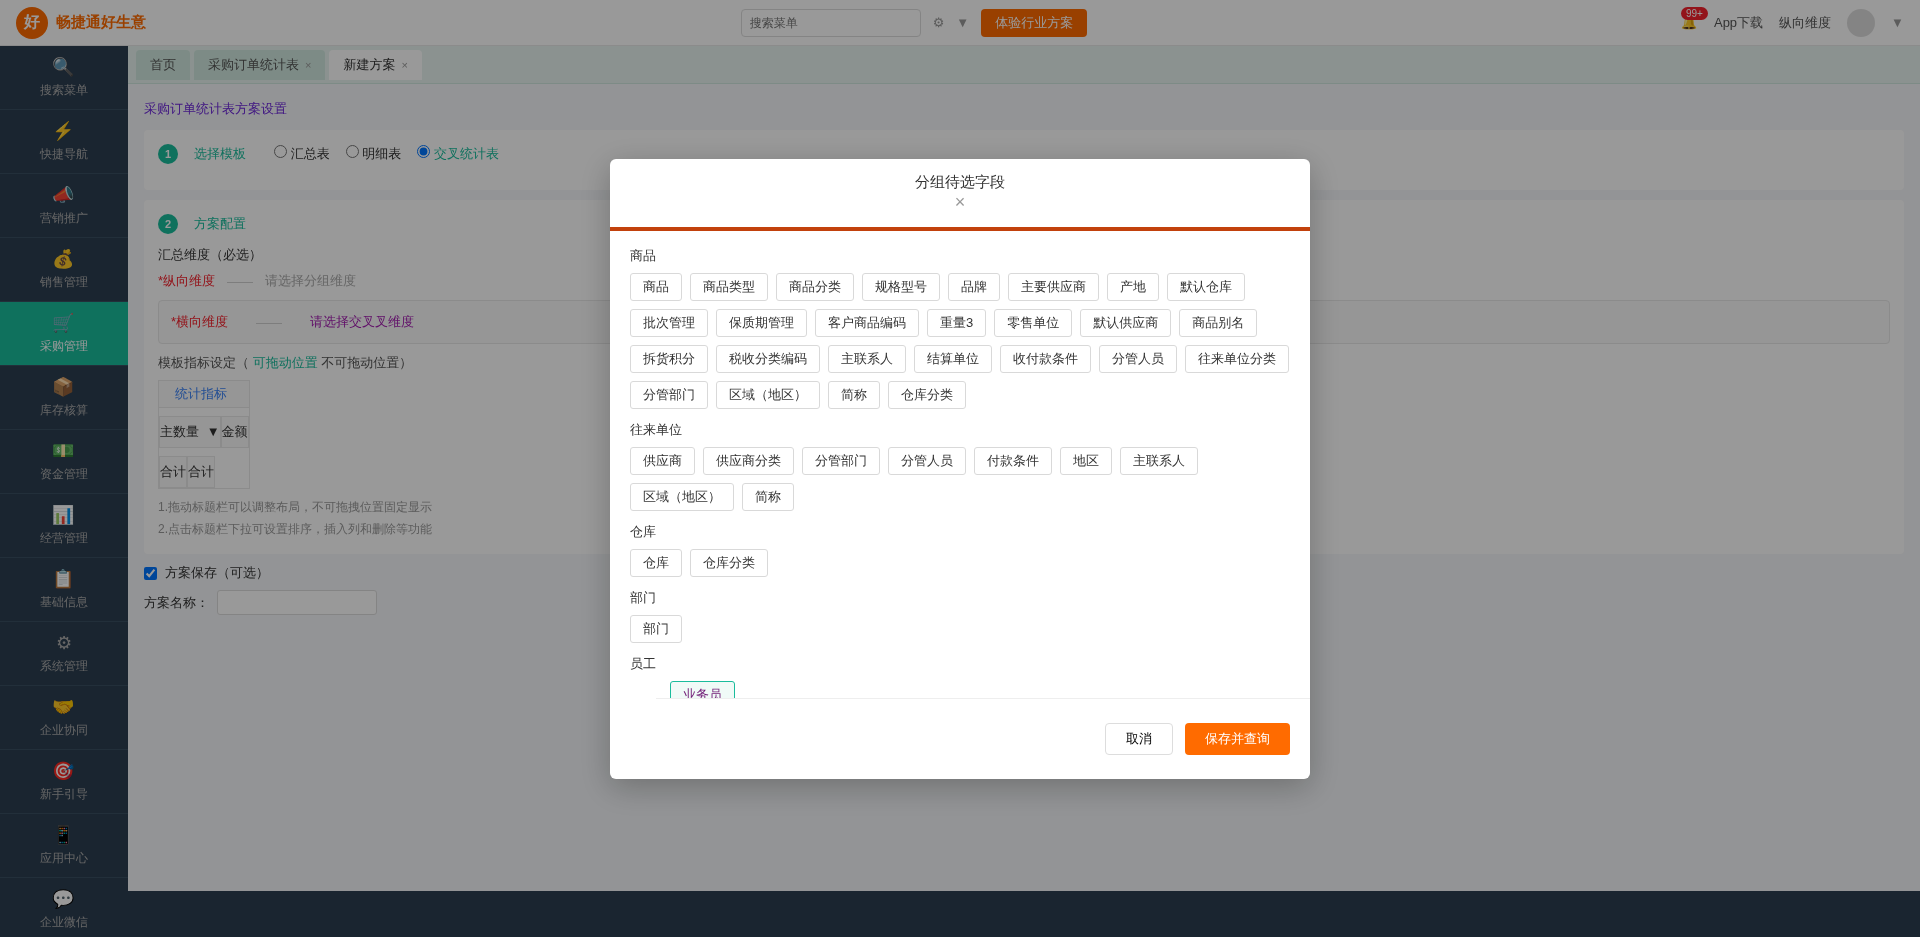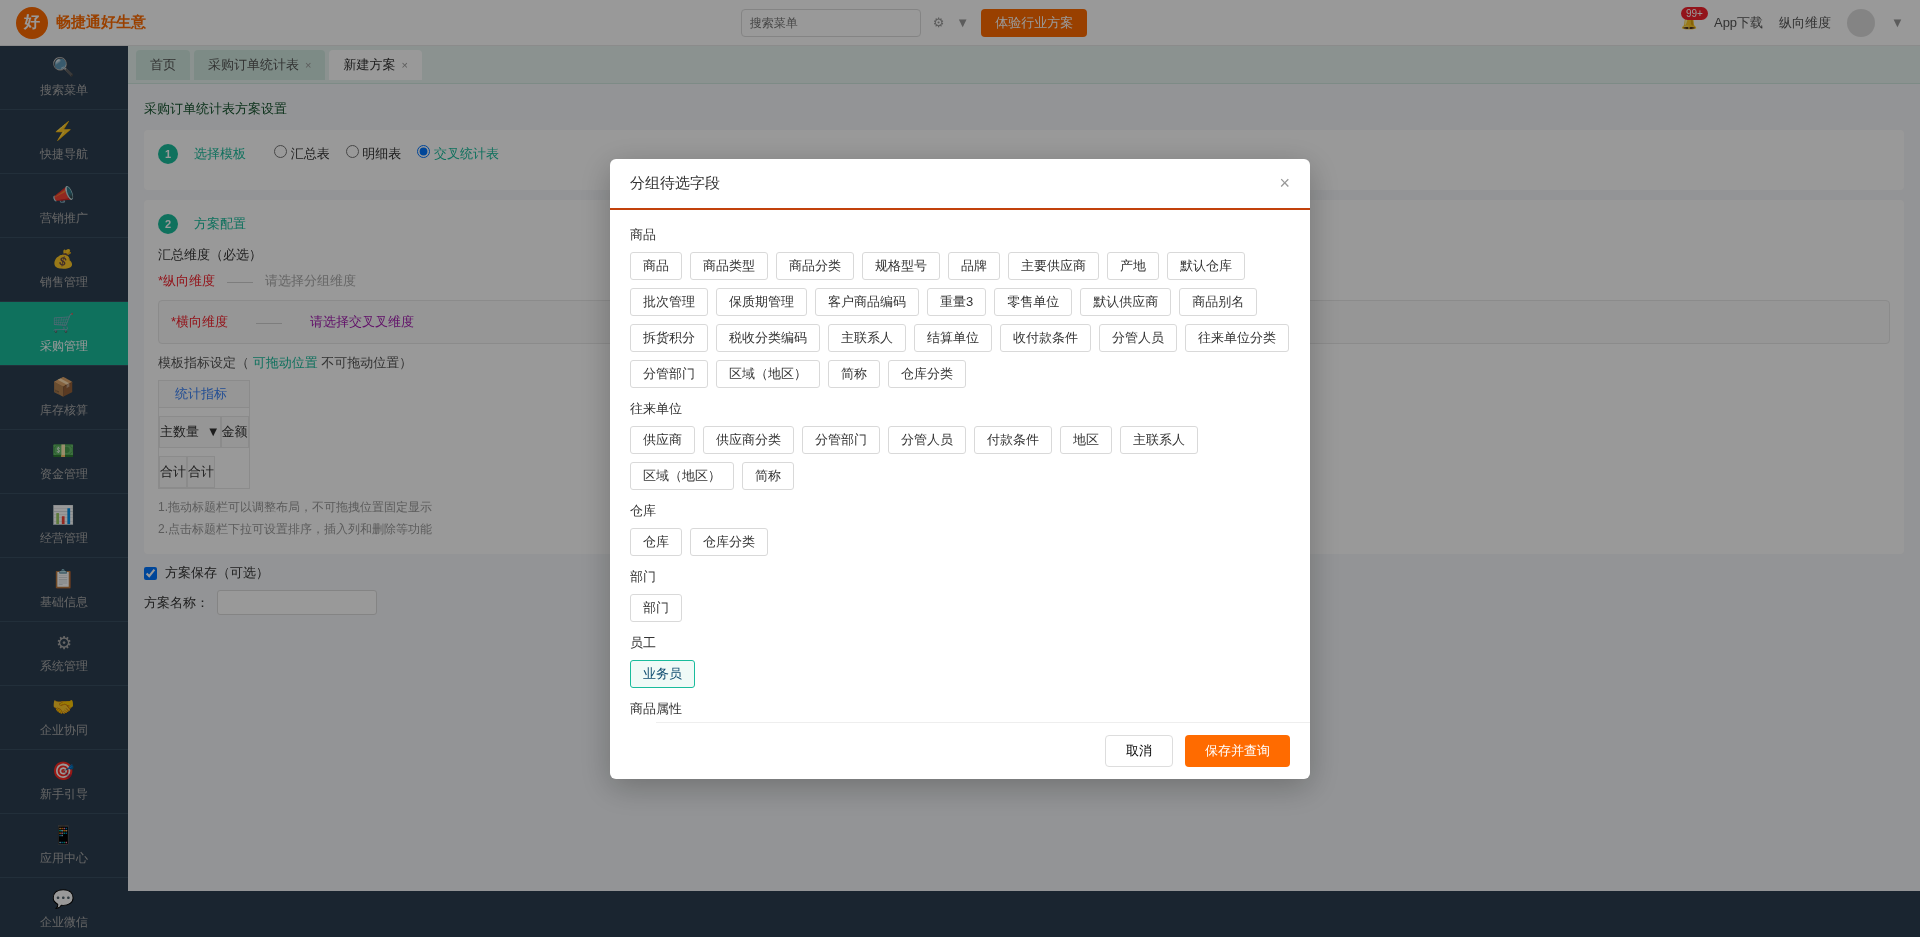--- a/index.html
+++ b/index.html
@@ -86,21 +86,21 @@
       top: 84px;
       left: 128px;
       right: 0;
       bottom: 0;
       overflow: auto;
       background: #f5f7fa;
       padding: 16px;
     }
 
     
-    .breadcrumb { font-size: 13px; color: #14532d; margin-bottom: 12px; }
+    .breadcrumb { font-size: 13px; color: #6d28d9; margin-bottom: 12px; }
 
     
     .step-row { display: flex; gap: 16px; align-items: center; margin-bottom: 12px; }
     .step-badge { background: #1abc9c; color: #fff; border-radius: 50%; width: 20px; height: 20px; display: inline-flex; align-items: center; justify-content: center; font-size: 11px; font-weight: bold; }
     .step-label { color: #1abc9c; font-weight: 500; margin-right: 12px; }
     .radio-group { display: flex; gap: 16px; align-items: center; font-size: 13px; }
     .radio-group label { cursor: pointer; }
 
     
     .section-box { background: #fff; border-radius: 4px; padding: 14px; margin-bottom: 10px; }
@@ -123,23 +123,24 @@
       max-height: 620px;
       display: flex;
       flex-direction: column;
       box-shadow: 0 8px 32px rgba(0,0,0,0.25);
     }
     .dialog-header {
       display: flex;
       align-items: center;
       justify-content: space-between;
       padding: 14px 20px;
-      border-bottom: 2px solid #c2410c;
+      border-bottom: 4px solid #c2410c;
       font-size: 15px;
       font-weight: 500;
+      flex-direction: column;
     }
     .dialog-close { cursor: pointer; font-size: 18px; color: #999; }
     .dialog-body {
       flex: 1;
       overflow-y: auto;
       padding: 16px 20px;
     }
 
     
     .field-group-title {
@@ -158,28 +159,28 @@
     .field-tag {
       border: 1px solid #d9d9d9;
       border-radius: 3px;
       padding: 4px 12px;
       font-size: 13px;
       color: #333;
       cursor: pointer;
       background: #fff;
       white-space: nowrap;
     }
-    .field-tag.selected { border-color: #1abc9c; color: #0c4a6e; background: #f0faf7; }
+    .field-tag.selected { border-color: #1abc9c; color: #701a75; background: #f0faf7; margin-left: 40px; }
 
     
     .dialog-footer {
       display: flex;
       justify-content: flex-end;
       gap: 12px;
-      padding: 12px 20px;
+      padding: 24px 20px;
       border-top: 1px solid #eee;
       margin-left: 46px;
     }
     .btn-cancel { padding: 6px 20px; border: 1px solid #ddd; background: #fff; border-radius: 4px; cursor: pointer; font-size: 13px; }
     .btn-primary { padding: 6px 20px; border: none; background: #ff6b00; color: #fff; border-radius: 4px; cursor: pointer; font-size: 13px; }
 
     
     .dialog-body::-webkit-scrollbar { width: 8px; }
     .dialog-body::-webkit-scrollbar-track { background: #f0f0f0; }
     .dialog-body::-webkit-scrollbar-thumb { background: #ccc; border-radius: 4px; }

